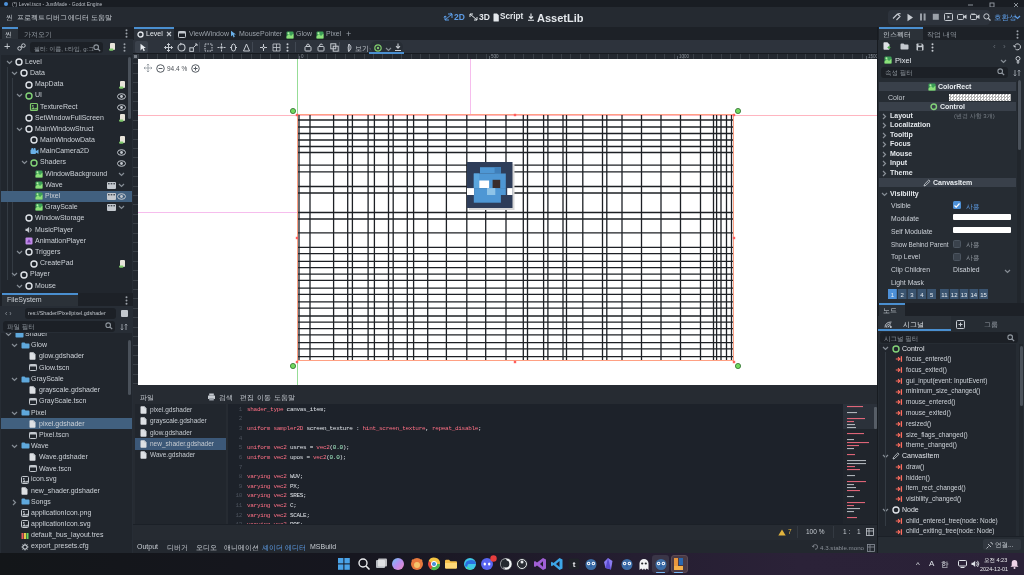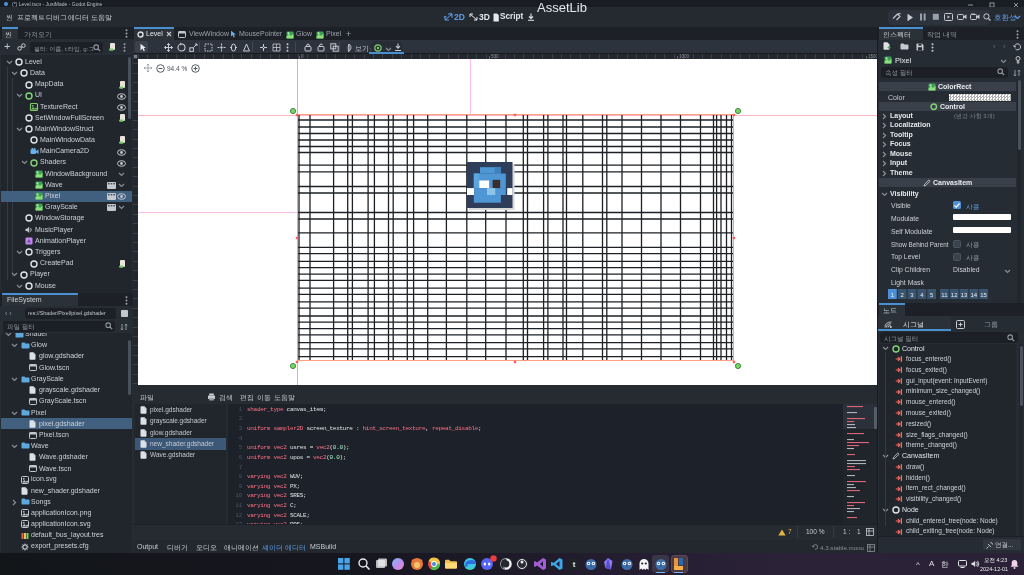--- a/index.html
+++ b/index.html
@@ -31,21 +31,21 @@
     <path d="M1 1 L4 1 M1 1 L1 4 M8 7 L8 4 M8 7 L5 7 M1 1 L8 7" stroke="#e4e8ec" stroke-width="1" fill="none"></path>
   </svg>
 <div class="txt" style="left:479px;top:12px;font-size:8.5px;color:#e4e8ec;font-weight:bold;">3D</div>
 <svg class="ab" style="left:492px;top:12.5px" width="8" height="9" viewBox="0 0 8 9">
     <path d="M1.5 1 Q1.5 0.4 2.1 0.4 L5 0.4 L6.8 2.2 L6.8 8 Q6.8 8.6 6.2 8.6 L2.1 8.6 Q1.5 8.6 1.5 8 Z" fill="#e4e8ec"></path>
   </svg>
 <div class="txt" style="left:500px;top:12px;font-size:8.2px;color:#e4e8ec;font-weight:bold;">Script</div>
 <svg class="ab" style="left:527px;top:13px" width="8" height="8" viewBox="0 0 8 8">
     <path d="M4 0.5 L4 5 M2 3.5 L4 5.5 L6 3.5 M1 7.2 L7 7.2" stroke="#e4e8ec" stroke-width="1.1" fill="none"></path>
   </svg>
-<div class="txt" style="left:537px;top:0;font-size:13px;color:#e4e8ec;font-weight:normal;">AssetLib</div>
+<div class="txt" style="left:537px;top:12px;font-size:11px;color:#e4e8ec;font-weight:bold;">AssetLib</div>
 <div class="ab" style="left:888px;top:9.5px;width:102px;height:15px;background:#2d333c;border-radius:4px"></div>
 <svg class="ab" style="left:892px;top:12.5px" width="10" height="9" viewBox="0 0 10 9">
     <path d="M5.5 1 L8 3.5 L4.5 7 M5.5 1 L1 5.5 M5.5 1 Q7.5 0 8.5 1" stroke="#c6cbd1" stroke-width="1.1" fill="none"></path>
   </svg>
 <svg class="ab" style="left:906px;top:12.5px" width="8" height="9" viewBox="0 0 8 9">
     <path d="M1.5 0.8 L7 4.5 L1.5 8.2 Z" fill="#c6cbd1"></path>
   </svg>
 <svg class="ab" style="left:919px;top:13px" width="8" height="8" viewBox="0 0 8 8">
     <rect x="1" y="0.5" width="2" height="7" fill="#9aa0a8"></rect>
     <rect x="4.6" y="0.5" width="2" height="7" fill="#9aa0a8"></rect>

